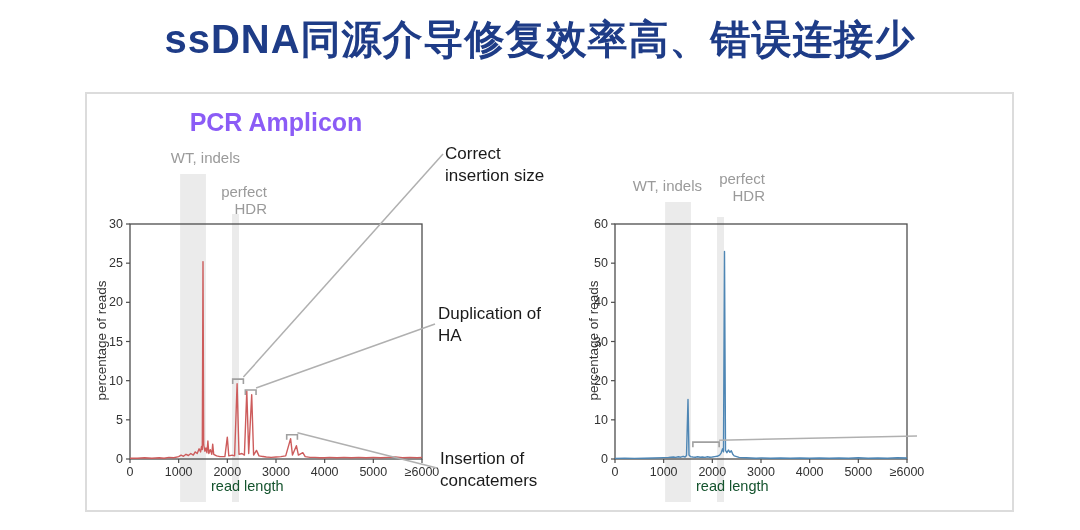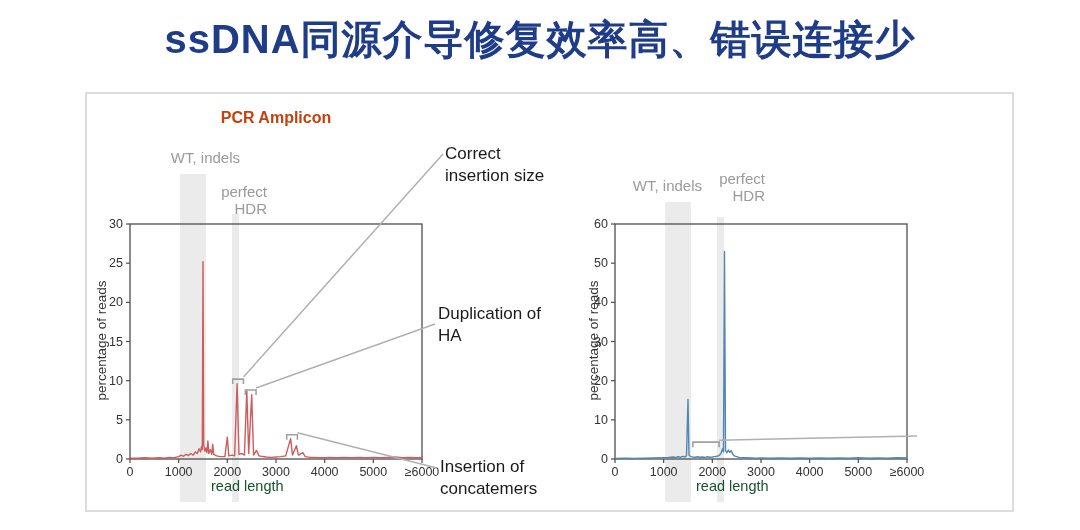--- a/index.html
+++ b/index.html
@@ -4,21 +4,21 @@
 <style>
   html,body{margin:0;padding:0;background:#ffffff;}
   body{width:1080px;height:530px;position:relative;overflow:hidden;
        font-family:"Liberation Sans", sans-serif;}
   .slide-title{position:absolute;left:0;top:12px;width:1080px;text-align:center;
        font-size:40px;font-weight:bold;letter-spacing:1px;}
   .panel{position:absolute;left:85px;top:92px;width:925px;height:416px;
        background:#ffffff;border:2px solid #dcdcdc;}
   .panel *{position:absolute;}
   #charts-canvas{left:0;top:0;}
-  .chart-title{font-size:16px;font-weight:bold;color:#c2410c;text-align:center;line-height:1.1;}
+  .chart-title{font-size:25px;font-weight:bold;color:#8b5cf6;text-align:center;line-height:1.1;}
   .region-label{font-size:15px;color:#9a9a9a;text-align:right;line-height:1.12;}
   .axis-ylabel{font-size:13.5px;color:#333333;text-align:center;width:180px;
        transform:rotate(-90deg);}
   .axis-xlabel{font-size:14.5px;color:#14532d;width:130px;}
   .note{font-size:17px;color:#1a1a1a;line-height:1.28;}
 </style>
 </head>
 <body>
 
 <div class="slide-title" style="color: rgb(30, 60, 135);">ssDNA同源介导修复效率高、错误连接少</div>
@@ -111,14 +111,14 @@
   <div class="region-label" style="left:523px;top:84px;width:92px;">WT, indels</div>
   <div class="region-label" style="left:618px;top:77px;width:60px;">perfect HDR</div>
 
   <div class="axis-ylabel" style="left:-76px;top:239px;">percentage of reads</div>
   <div class="axis-ylabel" style="left:416px;top:239px;">percentage of reads</div>
   <div class="axis-xlabel" style="left:124px;top:384px;">read length</div>
   <div class="axis-xlabel" style="left:609px;top:384px;">read length</div>
 
   <div class="note" id="duplication-of-ha" style="left:351px;top:209px;width:115px;">Duplication of HA</div>
   <div class="note" id="correct-insertion-size" style="left:358px;top:49px;width:118px;">Correct insertion size</div>
-  <div class="note" id="insertion-of-concatemers" style="left:353px;top:354px;width:110px;margin-top:8px;">Insertion of concatemers</div>
+  <div class="note" id="insertion-of-concatemers" style="left:353px;top:354px;width:110px;">Insertion of concatemers</div>
 </div>
 
 </body></html>

